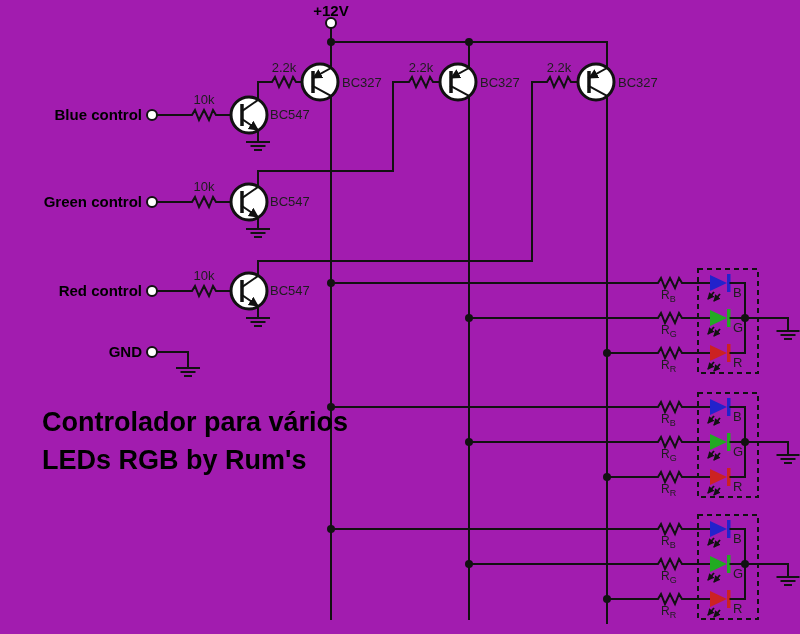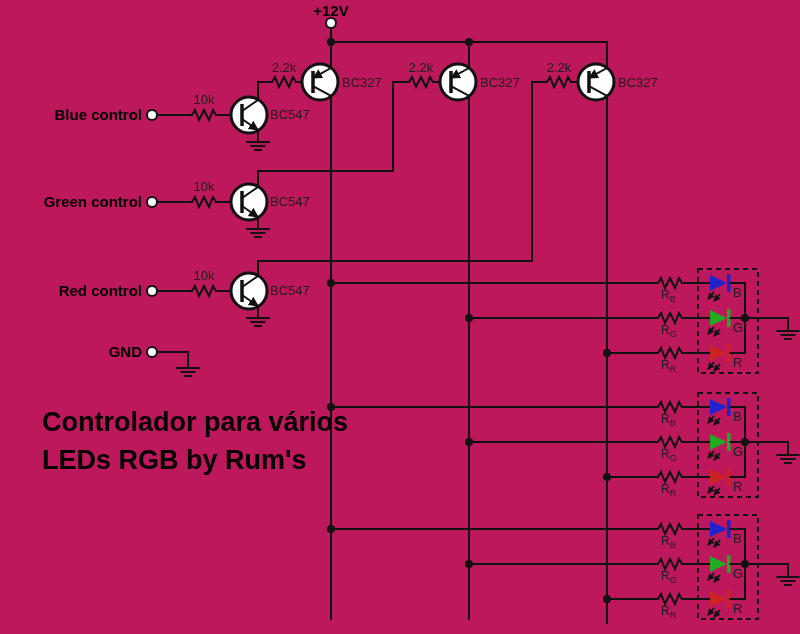--- a/index.html
+++ b/index.html
@@ -1,16 +1,16 @@
 <!DOCTYPE html>
 <html><head>
 <meta charset="utf-8">
 <style>
   html,body{margin:0;padding:0;background:#ffffff;}
-  .page{position:relative;width:800px;height:634px;background:#be185d;overflow:hidden;
+  .page{position:relative;width:800px;height:634px;background:#a21caf;overflow:hidden;
         font-family:"Liberation Sans",sans-serif;}
   svg{display:block;}
   svg text{font-family:"Liberation Sans",sans-serif;}
   .w   {stroke:#111;stroke-width:2;fill:none;stroke-linecap:square;}
   .em  {stroke:#111;stroke-width:1.8;fill:none;}
   .sym {stroke:#111;stroke-width:3;fill:#fff;}
   .bar {stroke:#111;stroke-width:3.5;}
   .d   {fill:#111;}
   .term{fill:#fff;stroke:#111;stroke-width:2;}
   .box {fill:none;stroke:#111;stroke-width:2;stroke-dasharray:5 4;}

